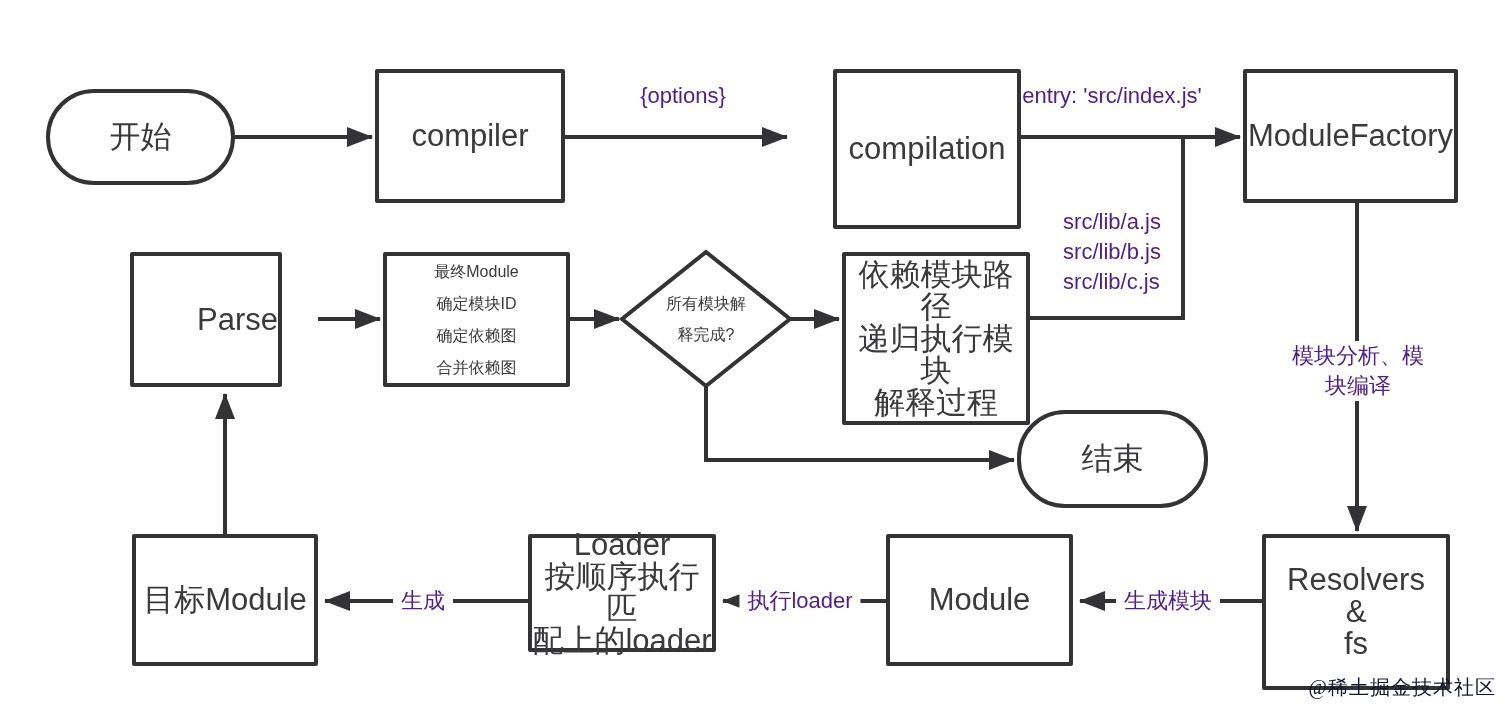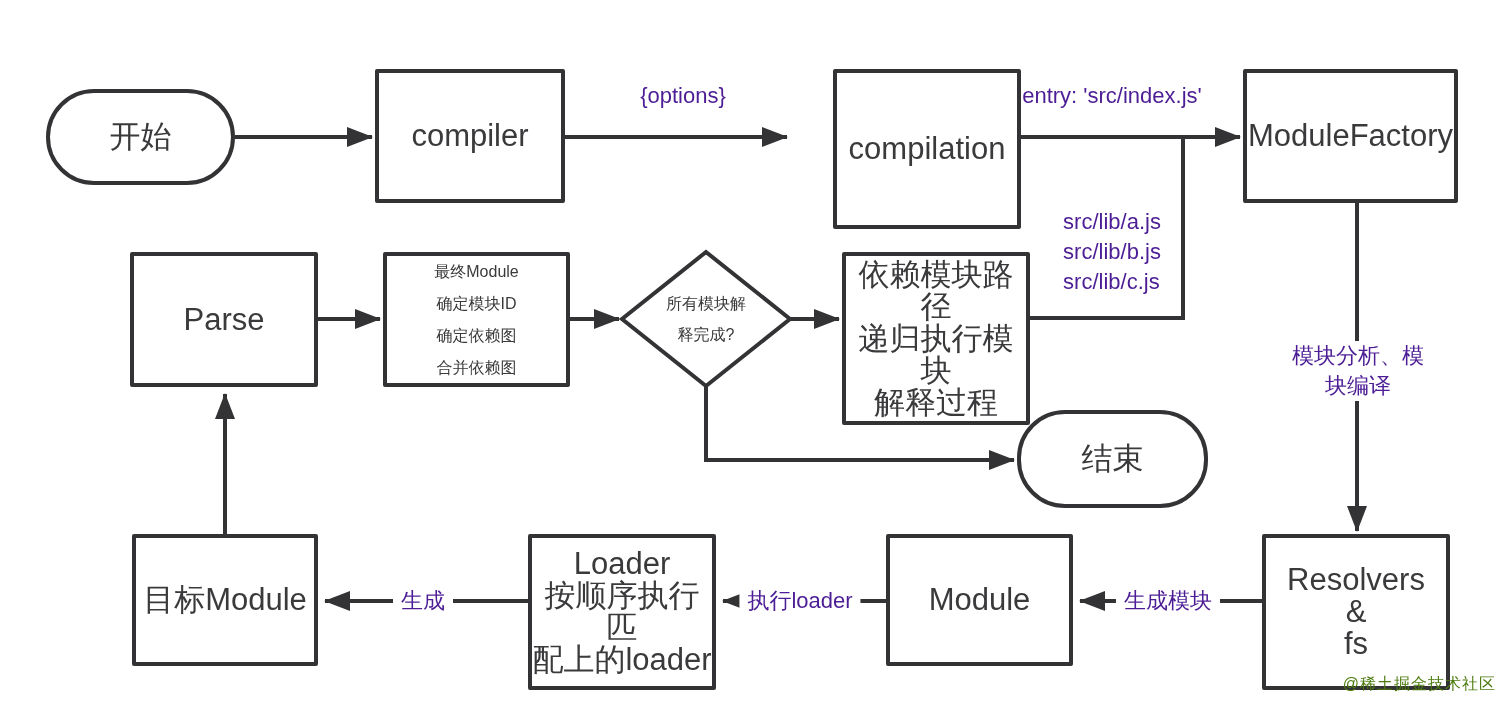--- a/index.html
+++ b/index.html
@@ -56,46 +56,47 @@
   .on-line {
     background: #ffffff;
     padding: 0 8px;
   }
   
   #n-start          { left: 46px;   top: 89px;  width: 189px; height: 96px; }
   #n-compiler       { left: 375px;  top: 69px;  width: 190px; height: 134px; }
   #n-compilation    { left: 790px;  top: 69px;  width: 188px; height: 160px; margin-left: 43px; }
   #n-modulefactory  { left: 1243px; top: 69px;  width: 215px; height: 134px; }
   
-  #n-parse          { left: 130px;  top: 252px; width: 188px; height: 135px; }
+  #n-parse          { left: 130px;  top: 252px; width: 152px; height: 135px; justify-content: flex-end; }
   #n-steps          { left: 383px;  top: 252px; width: 187px; height: 135px; font-size: 16px; line-height: 32px; }
   #n-decision       { left: 626px;  top: 264px; width: 160px; height: 110px; font-size: 16px; line-height: 31px; }
   #n-deps           { left: 842px;  top: 252px; width: 188px; height: 173px; }
   #n-end            { left: 1017px; top: 410px; width: 191px; height: 98px; }
   
   #n-target-module  { left: 132px;  top: 534px; width: 186px; height: 132px; }
-  #n-loader         { left: 528px;  top: 534px; width: 188px; height: 156px; }
+  #n-loader         { left: 528px;  top: 534px; width: 188px; height: 118px; }
   #n-module         { left: 886px;  top: 534px; width: 187px; height: 132px; }
   #n-resolvers      { left: 1262px; top: 534px; width: 188px; height: 156px; }
   
   #l-options         { left: 683px;  top: 96px; }
   #l-entry           { left: 1112px; top: 96px; }
   #l-src-libs        { left: 1112px; top: 252px; text-align: left; }
   #l-module-analysis { left: 1358px; top: 371px; }
   #l-generate        { left: 423px;  top: 601px; }
   #l-exec-loader     { left: 800px;  top: 601px; }
   #l-generate-module { left: 1168px; top: 601px; }
   .watermark {
     position: absolute;
     z-index: 3;
     right: 16px;
     top: 674px;
-    font-size: 16px;
-    color: #4d7c0f;
+    font-size: 20px;
+    color: #0f172a;
     letter-spacing: 1px;
+    font-family: Liberation Serif, serif;
   }
 </style>
 </head>
 <body>
 
 <div class="canvas">
 
   <svg class="wires" viewBox="0 0 1512 715" xmlns="http://www.w3.org/2000/svg">
     <defs>
       <marker id="arrow" markerUnits="userSpaceOnUse" markerWidth="26" markerHeight="20" refX="25" refY="10" orient="auto">

